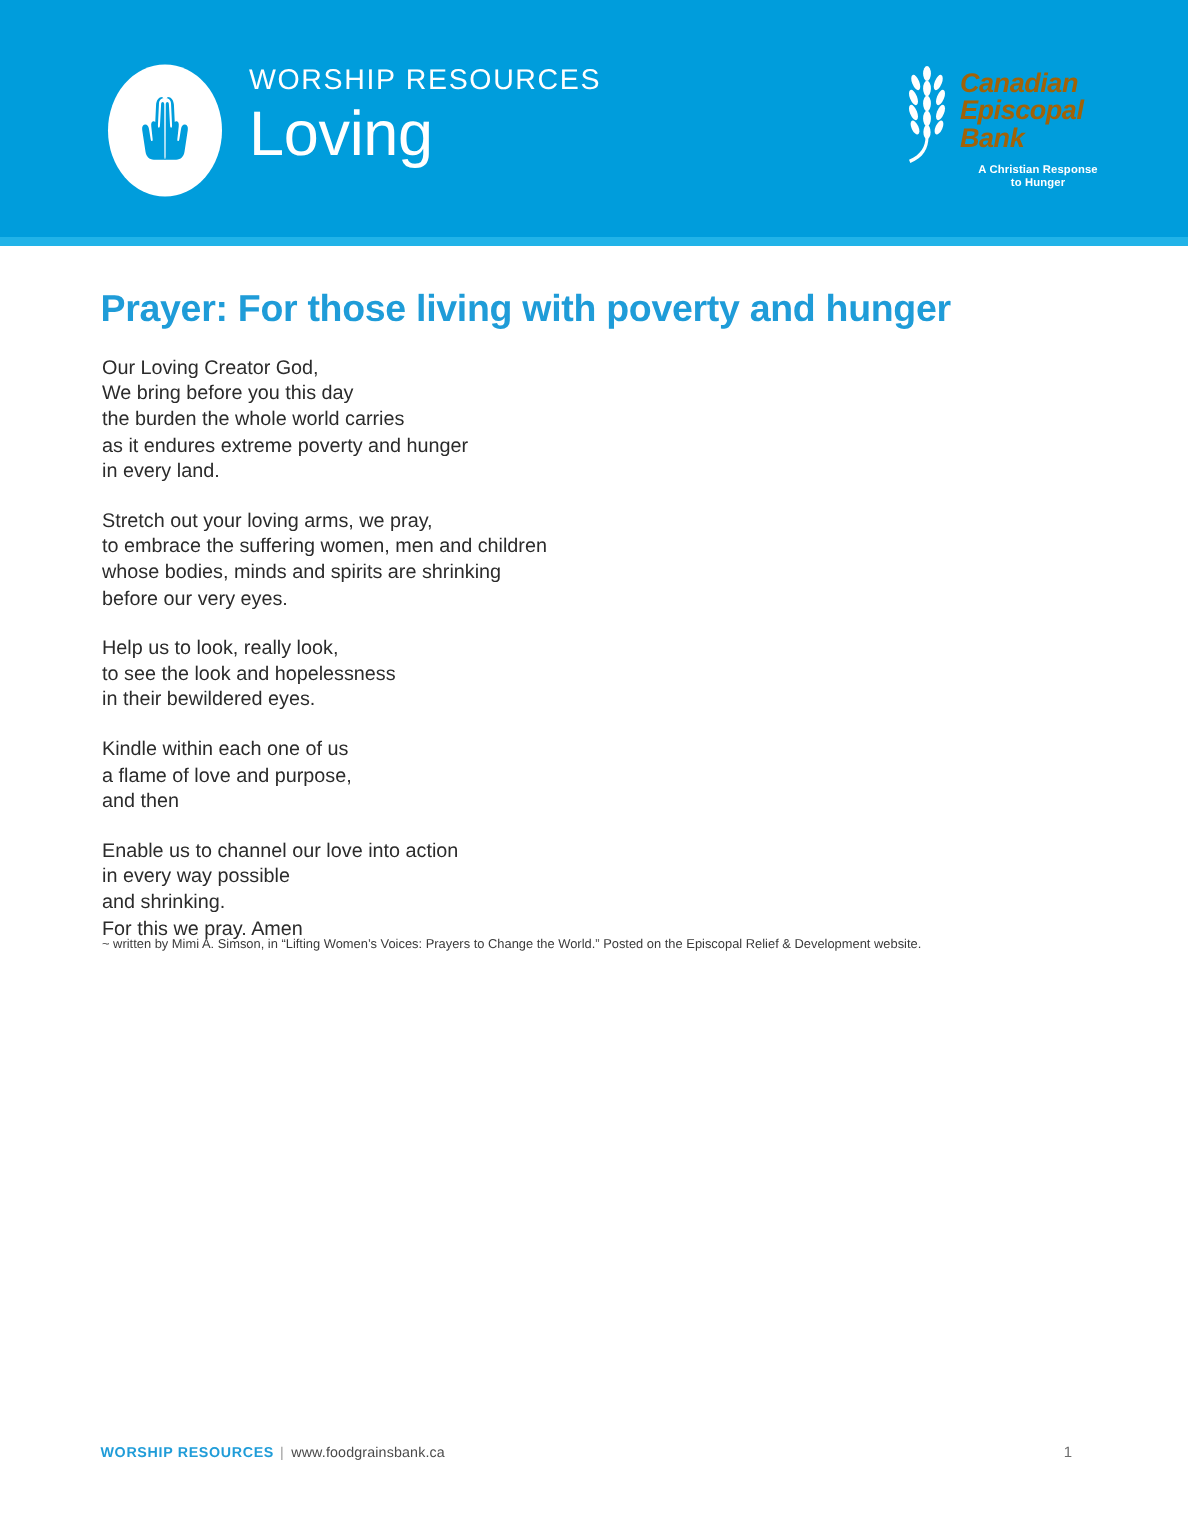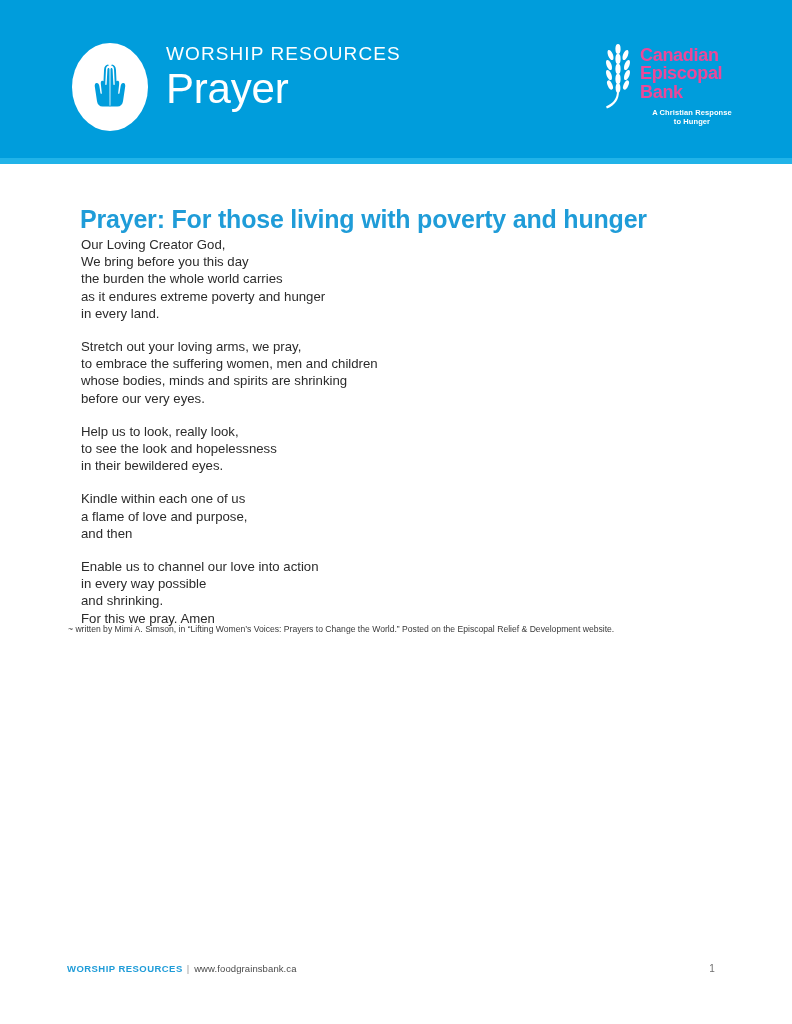--- a/index.html
+++ b/index.html
@@ -82,21 +82,22 @@
   }
   .cfgb-wheat {
     position: absolute;
     left: 0;
     top: 0;
   }
   .cfgb-words {
     position: absolute;
     left: 42px;
     top: 2px;
-    color: #ec4899;
+    color: #a16207;
+    font-style: italic;
   }
   .cfgb-line {
     font-size: 18px;
     font-weight: bold;
     line-height: 1.02;
     letter-spacing: -0.3px;
     white-space: nowrap;
   }
   .cfgb-tag {
     position: absolute;
@@ -114,31 +115,30 @@
 
   
   .page-title {
     position: absolute;
     left: 67px;
     top: 192px;
     font-size: 25px;
     font-weight: bold;
     color: #1f9cd8;
     letter-spacing: -0.2px;
-    margin: 13px;
+    margin: 0;
     white-space: nowrap;
     text-align: right;
   }
 
   .prayer-body {
     position: absolute;
     left: 68px;
     top: 236px;
     width: 640px;
-    margin-left: 13px;
   }
   .stanza {
     margin: 0 0 16px 0;
   }
   .stanza:last-of-type {
     margin-bottom: 0;
   }
   .verse-line {
     font-size: 13.2px;
     line-height: 17.2px;
@@ -207,21 +207,21 @@
   <svg width="44" height="56" viewBox="0 0 44 56" aria-hidden="true">
     <g fill="#009ddc">
       <path d="M21.0 6.5c-1.6 0-2.9 1.5-3.0 3.4l-0.7 14.6c-0.05 1.0 0.15 1.6 0.6 1.6 0.45 0 0.7-0.6 0.75-1.6l0.75-14.0c0.05-0.9 0.5-1.5 1.1-1.5 0.6 0 1.0 0.6 1.0 1.6l0.1 34.9c0 1.3 0.45 2.0 1.0 2.0h-8.0c-3.2 0-5.1-2.2-5.6-5.3l-2.2-14.6c-0.3-2.0 0.4-3.4 1.8-3.6 1.35-0.2 2.4 0.9 2.7 2.8l1.15 7.0c0.15 0.9 0.5 1.3 0.85 1.25 0.4-0.06 0.55-0.55 0.45-1.45l-0.9-8.3c-0.25-2.2 0.2-3.3 1.35-3.5 0.5-0.1 0.95 0.1 1.3 0.5l0.55-11.5c0.15-3.0 1.9-5.2 4.0-5.2z"></path>
       <path d="M23.0 6.5c1.6 0 2.9 1.5 3.0 3.4l0.7 14.6c0.05 1.0-0.15 1.6-0.6 1.6-0.45 0-0.7-0.6-0.75-1.6l-0.75-14.0c-0.05-0.9-0.5-1.5-1.1-1.5-0.6 0-1.0 0.6-1.0 1.6l-0.1 34.9c0 1.3-0.45 2.0-1.0 2.0h8.0c3.2 0 5.1-2.2 5.6-5.3l2.2-14.6c0.3-2.0-0.4-3.4-1.8-3.6-1.35-0.2-2.4 0.9-2.7 2.8l-1.15 7.0c-0.15 0.9-0.5 1.3-0.85 1.25-0.4-0.06-0.55-0.55-0.45-1.45l0.9-8.3c0.25-2.2-0.2-3.3-1.35-3.5-0.5-0.1-0.95 0.1-1.3 0.5l-0.55-11.5c-0.15-3.0-1.9-5.2-4.0-5.2z"></path>
     </g>
   </svg>
 </div>
 
 <div class="header-text">
   <div class="kicker">WORSHIP RESOURCES</div>
-  <div class="doc-type">Prayer</div>
+  <div class="doc-type">Loving</div>
 </div>
 
 <div class="cfgb-logo">
   <div class="cfgb-wheat">
     <svg width="40" height="72" viewBox="0 0 40 72" aria-hidden="true">
       <g fill="#ffffff">
         <ellipse cx="20" cy="5" rx="2.6" ry="5"></ellipse>
         <ellipse cx="12.5" cy="11" rx="2.4" ry="5.4" transform="rotate(-22 12.5 11)"></ellipse>
         <ellipse cx="27.5" cy="11" rx="2.4" ry="5.4" transform="rotate(22 27.5 11)"></ellipse>
         <ellipse cx="20" cy="15" rx="2.6" ry="5.2"></ellipse>

